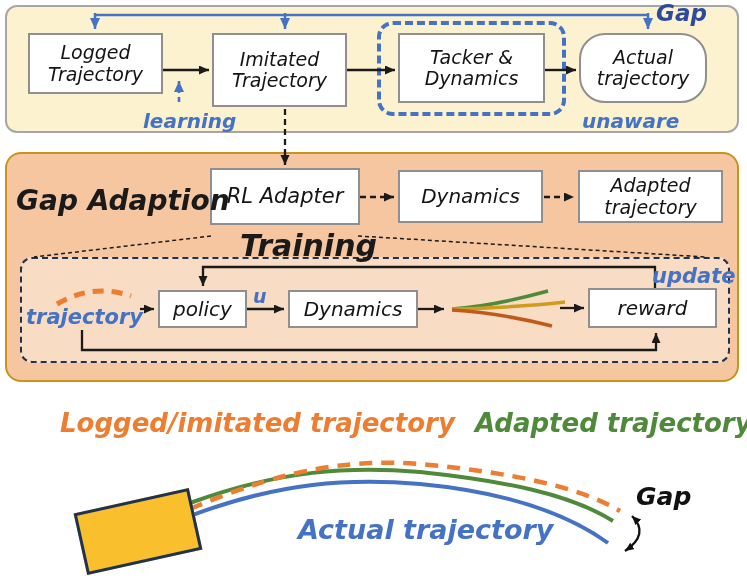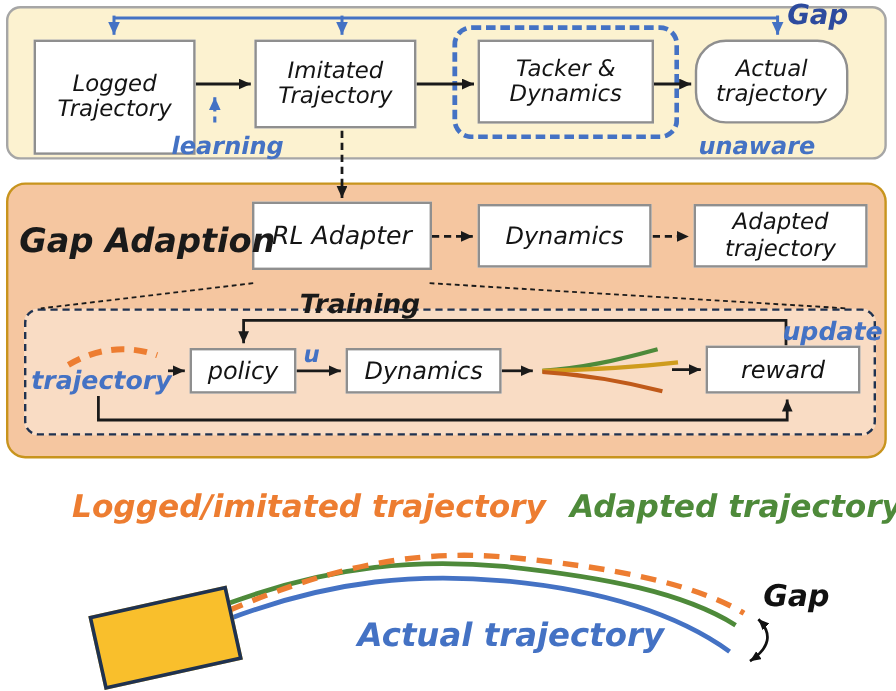--- a/index.html
+++ b/index.html
@@ -24,36 +24,36 @@
     position:absolute;left:377px;top:21px;width:189px;height:95px;
     border:4px dashed var(--blue);border-radius:16px;box-sizing:border-box;
   }
   .box{
     position:absolute;box-sizing:border-box;background:#fff;
     border:2px solid #8f8f8f;color:#141414;
     display:flex;align-items:center;justify-content:center;text-align:center;
     font-style:italic;font-size:19px;line-height:1.12;white-space:pre-line;
     z-index:3;
   }
-  .b-logged{left:28px;top:33px;width:135px;height:96px;}
+  .b-logged{left:28px;top:33px;width:135px;height:61px;}
   .b-imitated{left:212px;top:33px;width:135px;height:74px;font-style:italic;}
   .b-tacker{left:398px;top:33px;width:147px;height:70px;}
   .b-actual{left:579px;top:33px;width:128px;height:70px;border-radius:26px;}
   .b-rl{left:210px;top:168px;width:150px;height:57px;font-size:21px;}
   .b-dynmid{left:398px;top:170px;width:145px;height:53px;font-size:20px;}
   .b-adapted{left:578px;top:170px;width:145px;height:53px;}
   .b-policy{left:158px;top:290px;width:89px;height:38px;font-size:20px;}
   .b-dyn2{left:288px;top:290px;width:130px;height:38px;font-size:20px;}
   .b-reward{left:588px;top:288px;width:129px;height:40px;font-size:20px;}
   .lbl{position:absolute;z-index:4;font-style:italic;font-weight:bold;white-space:nowrap;}
   .l-gaptop{left:656px;top:0px;font-size:23px;color:var(--navy);}
   .l-learning{left:143px;top:109px;width:85px;text-align:center;font-size:20px;color:var(--blue);}
   .l-unaware{left:582px;top:109px;font-size:20px;color:var(--blue);font-style:italic;}
   .l-gapadaption{left:16px;top:184px;font-size:28px;color:#1a1a1a;}
-  .l-training{left:240px;top:228px;width:120px;text-align:center;font-size:22px;color:#1a1a1a;margin-top:14px;}
+  .l-training{left:240px;top:228px;width:120px;text-align:center;font-size:30px;color:#1a1a1a;}
   .l-trajectory{left:26px;top:305px;width:114px;text-align:center;font-size:21px;color:var(--blue);}
   .l-u{left:253px;top:285px;font-size:19px;color:var(--blue);}
   .l-rollouts{left:420px;top:328px;font-size:21px;color:var(--blue);}
   .l-update{left:652px;top:264px;font-size:21px;color:var(--blue);}
   .l-legend-logged{left:60px;top:408px;font-size:26px;color:var(--orange);}
   .l-legend-adapted{left:475px;top:408px;font-size:26px;color:var(--green);}
   .l-legend-actual{left:298px;top:514px;font-size:27px;color:var(--blue);}
   .l-gapbottom{left:636px;top:482px;font-size:25px;color:#111;}
   .car{
     position:absolute;left:79px;top:500px;width:118px;height:63px;

